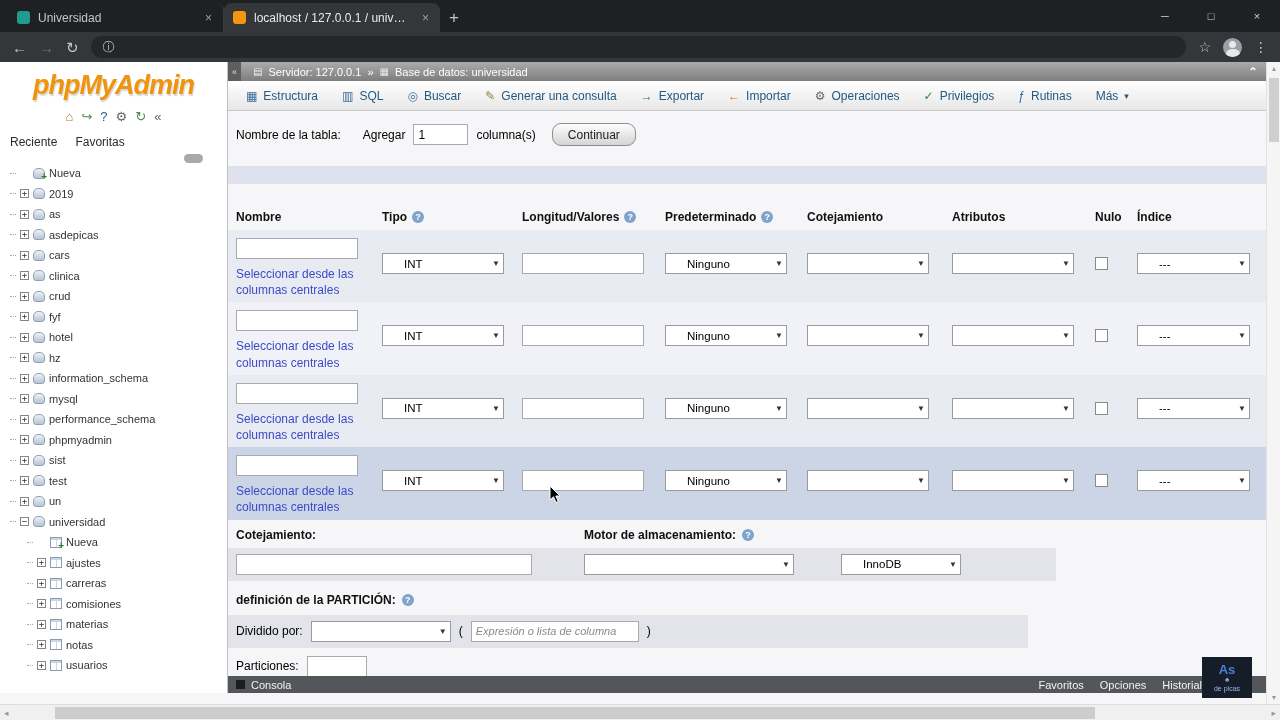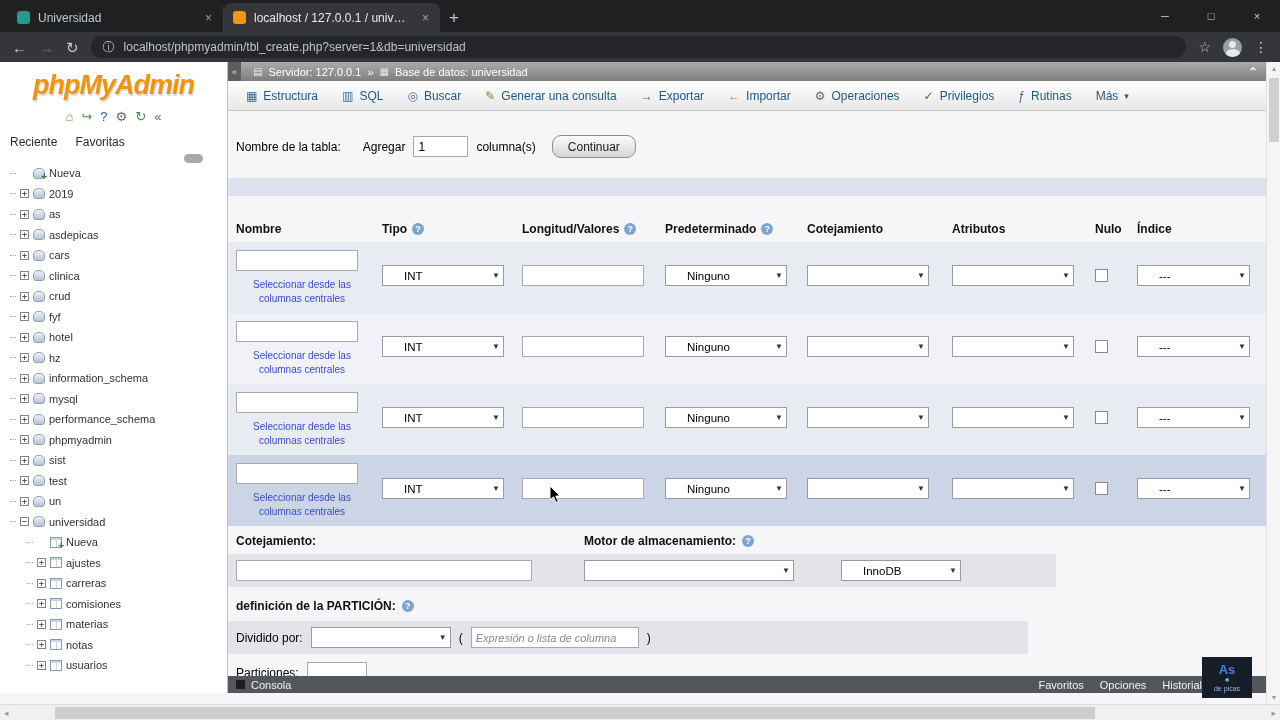--- a/index.html
+++ b/index.html
@@ -54,41 +54,41 @@
   .crumbbar{height:19px;background:linear-gradient(#ababab,#7e7e7e);color:#fff;font-size:11px;display:flex;align-items:center;gap:6px;padding-right:22px;flex:0 0 19px}
   .collapse-tab{width:13px;height:100%;background:#5e5e5e;display:flex;align-items:center;justify-content:center;font-size:9px;margin-right:6px;color:#ddd}
   .crumb-ic{font-size:10px;color:#ececec}
   .crumb-top{margin-left:auto;font-weight:bold;font-size:12px}
   .pmatabs{height:30px;background:linear-gradient(#ffffff,#e7e7e7);border-bottom:1px solid #c9c9c9;display:flex;align-items:stretch;padding-left:6px;flex:0 0 30px}
   .ptab{display:flex;align-items:center;gap:6px;padding:0 12px;font-size:12px;color:#235a81;cursor:default}
   .ptab .ic{font-size:12px;line-height:1}
   .ptab .arr{font-size:9px;color:#235a81}
   .pbody{flex:1;position:relative;overflow:hidden;padding-right:14px}
 
-  .formrow{display:flex;align-items:center;padding:24px 0 8px 8px;font-size:12px;color:#000}
+  .formrow{display:flex;align-items:center;padding:12px 0 8px 8px;font-size:12px;color:#000}
   .fin{height:21px;border:1px solid #a9a9b0;background:#fff;display:flex;align-items:center;padding:0 4px;font-size:12px;color:#000}
   .tname{width:296px;margin-left:8px}
   .caret{width:1px;height:13px;background:#000;margin-left:1px}
   .addlbl{margin-left:22px}
   .addin{width:55px;margin-left:8px}
   .colslbl{margin-left:8px}
   .btn{height:23px;padding:0 15px;border:1px solid #8e8e8e;border-radius:9px;background:linear-gradient(#fcfcfc,#d5d5d5);font-size:12px;color:#222;display:flex;align-items:center;margin-left:16px}
   .band{height:18px;background:#dfe2ee;margin-top:12px}
 
   .grid8{display:grid;grid-template-columns:146px 140px 143px 142px 145px 143px 42px 121px;padding-left:8px}
   .cheaders{margin-top:26px;font-weight:bold;font-size:12px;color:#101010;align-items:center}
   .hcell{display:flex;align-items:center;gap:5px}
   .help{width:12px;height:12px;flex:0 0 12px;border-radius:50%;background:#7ea4cc;color:#fff;font-size:9px;line-height:12px;text-align:center;font-weight:bold}
   .rows{margin-top:6px}
   .col-row{padding:8px 0 4px 8px;min-height:71px}
   .col-row.odd{background:#e9ebf2}
   .col-row.even{background:#f1f2f7}
   .col-row.hovered{background:#ccd5e6}
   .name-in{width:122px}
-  .central{width:132px;margin-top:7px;text-align:center;font-size:10px;line-height:1.35;color:#3b4bc8}
+  .central{width:132px;margin-top:7px;text-align:left;font-size:12px;line-height:1.35;color:#3b4bc8}
   .fsel{width:122px;height:21px;border:1px solid #9a9aa2;background:#fff;display:flex;align-items:center;font-size:11.5px;color:#000;padding-left:21px}
   .fsel .fval{flex:1;white-space:nowrap;overflow:hidden}
   .fsel .arr{width:14px;text-align:center;font-size:8px;color:#333}
   .ctl{margin-top:15px}
   .w113{width:113px}
   .w140{width:140px}
   .w210{width:210px}
   .w120{width:120px}
   .cbx{width:13px;height:13px;border:1px solid #8a8a8a;background:#fff;margin-top:19px}
 
@@ -145,21 +145,20 @@
       <span class="wc">×</span>
     </div>
   </div>
 
   <div class="toolbar">
     <span class="navic">←</span>
     <span class="navic dim">→</span>
     <span class="navic">↻</span>
     <div class="urlpill">
       <span>ⓘ</span>
-      <span class="url-text">localhost/phpmyadmin/tbl_create.php?server=1&amp;db=universidad</span>
     </div>
     <span class="tb-star">☆</span>
     <span class="avatar"></span>
     <span class="kebab">⋮</span>
   </div>
 
   <div class="content">
 
     <aside class="sidebar">
       <div class="logo">phpMyAdmin</div>

